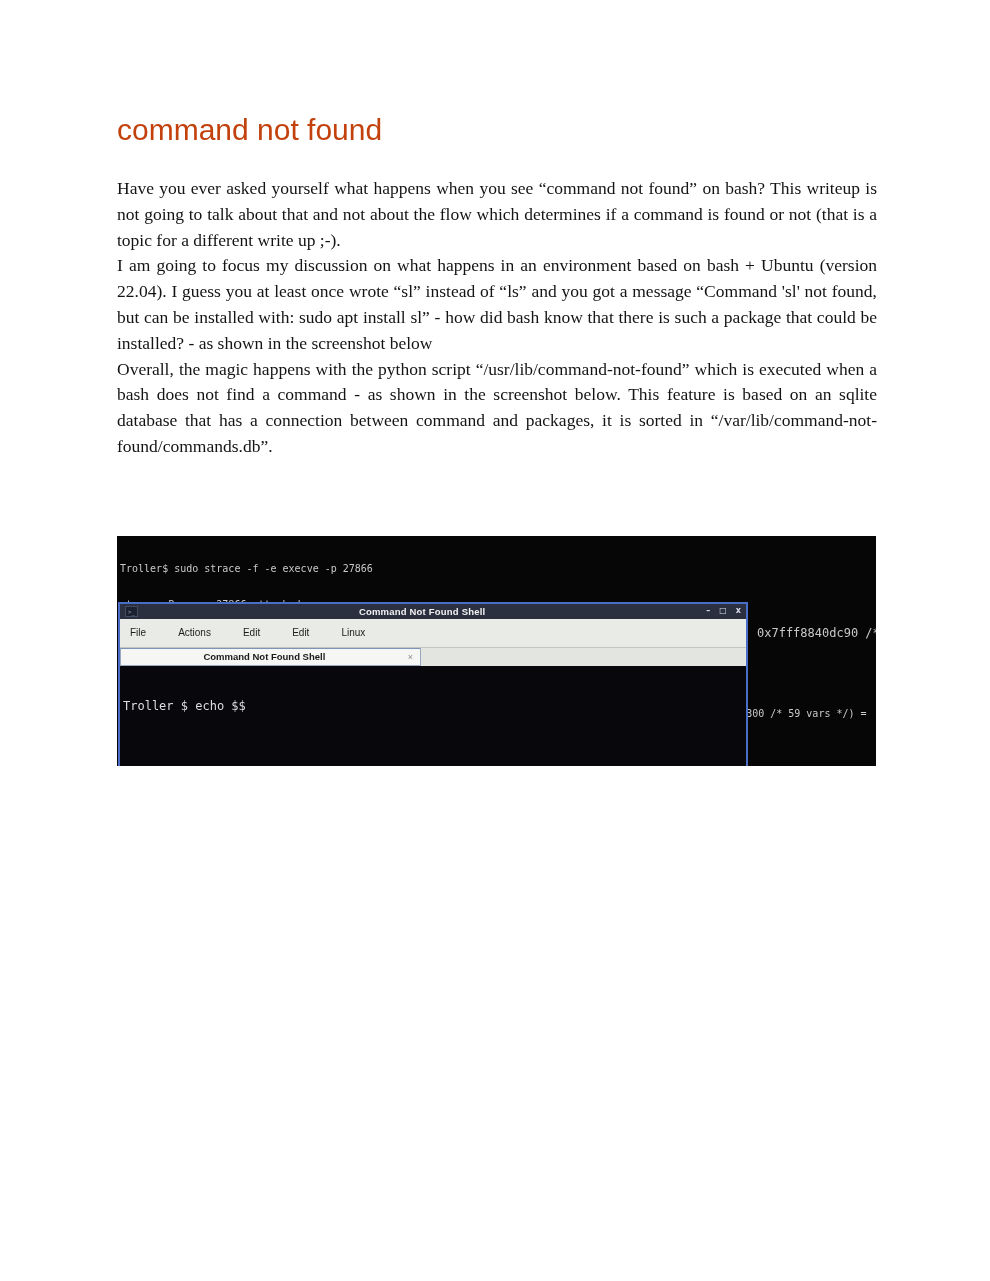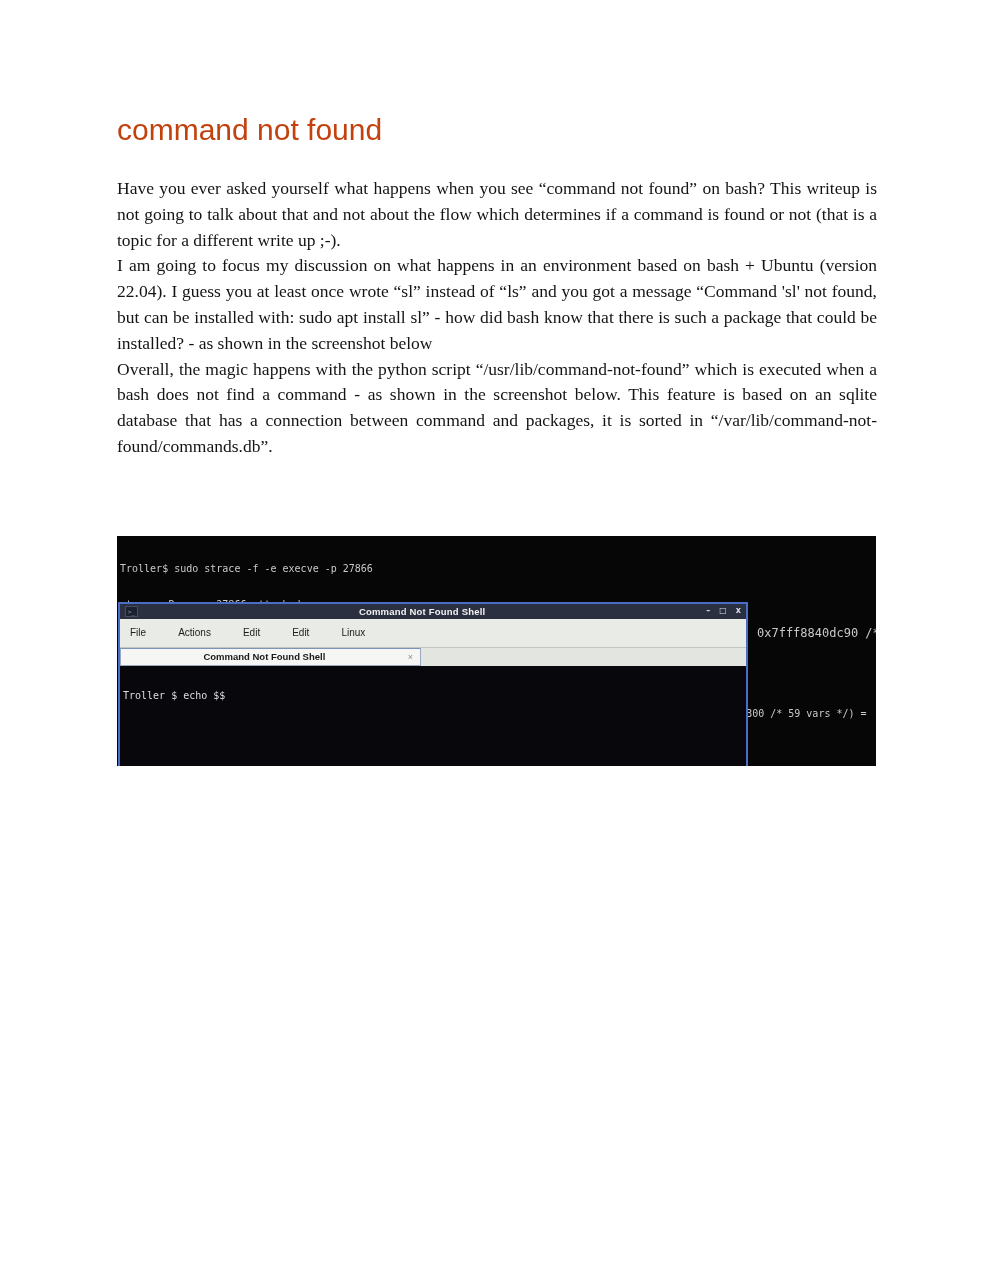--- a/index.html
+++ b/index.html
@@ -153,22 +153,22 @@
     padding-right: 7px;
     font-family: "Liberation Sans", sans-serif;
     font-size: 9px;
     color: #8b8b8b;
     cursor: pointer;
   }
   .win-term {
     flex: 1;
     background: #07070c;
     color: #dedede;
-    padding: 0 0 0 3px;
-    font-size: 10px;
+    padding: 10px 0 0 3px;
+    font-size: 12px;
     line-height: 12.1px;
     white-space: pre;
     overflow: hidden;
   }
 </style>
 </head>
 <body>
 
 <div class="page-content">
 

